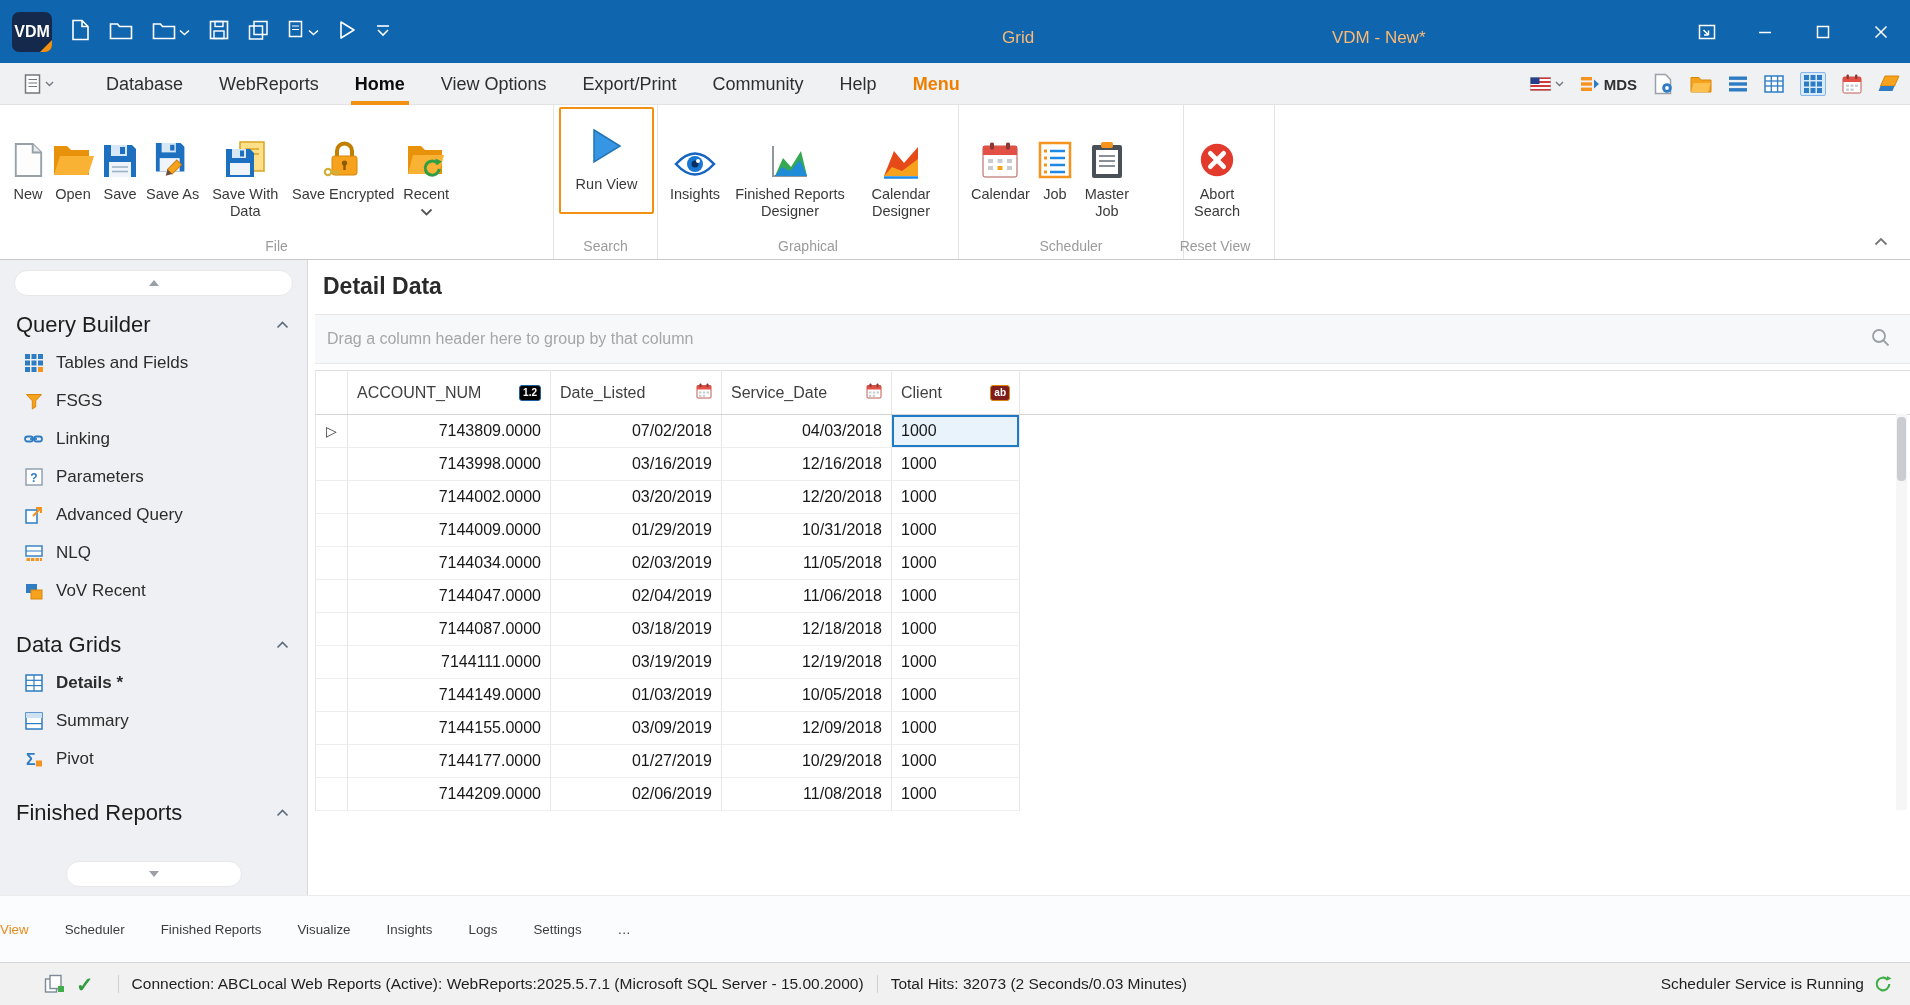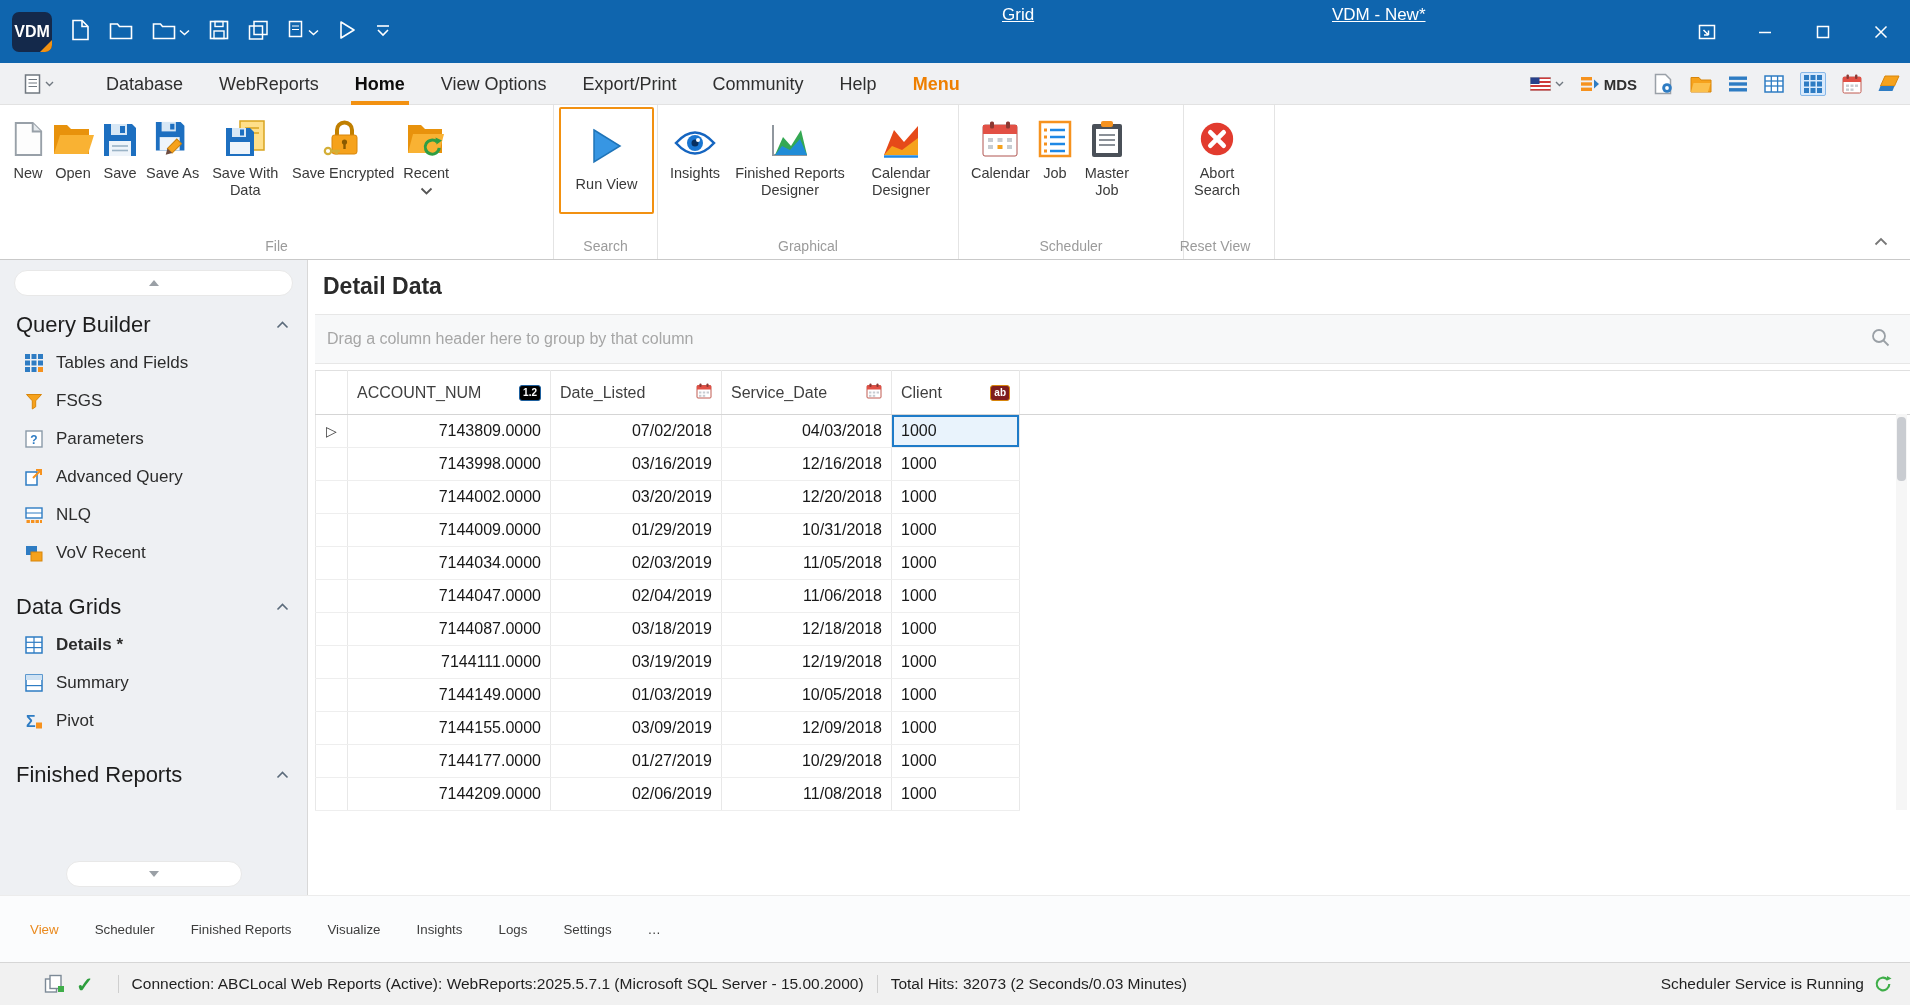--- a/index.html
+++ b/index.html
@@ -8,21 +8,21 @@
   .app { position:relative; width:1910px; height:1005px; overflow:hidden; background:#fff; }
   button { font-family:inherit; background:transparent; border:none; padding:0; cursor:default; color:inherit; }
 
   
   .titlebar { position:absolute; top:0; left:0; right:0; height:63px; background:#0f65ae; display:flex; align-items:center; }
   .qat { display:flex; align-items:center; gap:19px; padding-left:12px; }
   .vdm-logo { width:40px; height:40px; border-radius:7px; background:#14294b; color:#fff; font-weight:bold;
               font-size:16px; display:flex; align-items:center; justify-content:center; position:relative; overflow:hidden; }
   .vdm-logo i { position:absolute; right:0; bottom:0; width:0; height:0; border-left:12px solid transparent; border-bottom:12px solid #f29111; }
   .qbtn { display:flex; align-items:center; gap:3px; }
-  .tb-title { position:absolute; font-size:17px; color:#ffffff; top:5px;text-decoration:underline; }
+  .tb-title { position:absolute; font-size:17px; color:#fdba74; top:28px; }
   .t-grid { left:1002px; }
   .t-doc  { left:1332px; }
   .tb-controls { position:absolute; right:0; top:0; height:63px; display:flex; }
   .tb-btn { width:58px; height:63px; display:flex; align-items:center; justify-content:center; }
 
   
   .tabbar { position:absolute; top:63px; left:0; right:0; height:42px; background:#f0f1f3;
             border-bottom:1px solid #e2e2e2; display:flex; align-items:center; }
   .mb-icon { margin:0 34px 0 24px; display:flex; align-items:center; gap:3px; }
   .tab { height:42px; line-height:40px; padding:0 18px; font-size:18px; color:#2f2f2f; position:relative; }
@@ -31,21 +31,21 @@
   .tab.accent { color:#ee7f01; font-weight:bold; }
   .tb-right { position:absolute; right:10px; top:0; height:42px; display:flex; align-items:center; gap:16px; }
   .tbr-btn { display:flex; align-items:center; gap:4px; }
   .mds-text { font-size:15px; font-weight:bold; color:#2f2f2f; }
   .sel-view { background:#d9eafc; border:1px solid #86b7e8; border-radius:2px; padding:2px 3px; display:flex; }
 
   
   .ribbon { position:absolute; top:105px; left:0; right:0; height:155px; background:#fff; border-bottom:1px solid #c9c9c9; }
   .rgroup { position:absolute; top:0; bottom:0; border-right:1px solid #e4e4e4; }
   .glabel { position:absolute; bottom:5px; left:0; right:0; text-align:center; font-size:14px; color:#9b9b9b; }
-  .rbtns { display:flex; align-items:flex-start; padding:0 4px 0 8px; }
+  .rbtns { display:flex; align-items:flex-start; padding:21px 4px 0 8px; }
   .rbtn { display:flex; flex-direction:column; align-items:center; text-align:center; padding:5px 4px 0;
           font-size:14.5px; color:#3a3a3a; }
   .rbtn .ric { height:48px; display:flex; align-items:flex-end; justify-content:center; margin-bottom:7px; }
   .rlbl { line-height:1.18; }
   .runview { position:absolute; left:5px; top:2px; width:95px; height:107px; border:2px solid #f29111; border-radius:2px;
              display:flex; flex-direction:column; align-items:center; justify-content:center; font-size:14.5px; color:#3a3a3a; }
   .runview .ric { height:auto; margin-bottom:8px; }
   .ribbon-collapse { position:absolute; right:22px; bottom:10px; }
 
   
@@ -81,21 +81,21 @@
   .ta-r { text-align:right; }
   .hcell { display:flex; align-items:center; justify-content:space-between; gap:6px; }
   .badge { font-size:10px; font-weight:bold; color:#fff; border-radius:3px; padding:2px 3px; line-height:1; }
   .b-num { background:#000000; border:1px solid #1d5f9e; }
   .b-ab  { background:#7f1d1d; border:1px solid #d8860b; }
   .vscroll { position:absolute; right:3px; top:154px; width:11px; height:396px; background:#f6f6f6; }
   .vthumb { position:absolute; left:1px; top:3px; width:9px; height:64px; background:#c9ccd1; border-radius:4px; }
 
   
   .bottomtabs { position:absolute; left:0; right:0; bottom:43px; height:67px; background:#fbfcfd; border-top:1px solid #ececec;
-                display:flex; align-items:center; gap:36px; padding-left:30px; font-size:22px; color:#3d3d3d; }
+                display:flex; align-items:center; gap:36px; font-size:22px; color:#3d3d3d; }
   .btab.active { color:#ea8a1e; }
 
   
   .statusbar { position:absolute; left:0; right:0; bottom:0; height:43px; background:#f1f1f1; border-top:1px solid #d6d6d6;
                display:flex; align-items:center; font-size:15.5px; color:#1f1f1f; padding:0 18px 0 44px; }
   .sb-ic { display:flex; align-items:center; margin-right:11px; }
   .check { color:#2e9e3e; font-size:21px; font-weight:bold; line-height:1; }
   .sep { width:1px; height:18px; background:#cfcfcf; margin:0 13px; }
   .spacer { flex:1; }
   .spin { margin-left:10px; display:flex; }
@@ -565,20 +565,32 @@
         </span>
       <span>Tables and Fields</span>
     </div>
     <div class="sb-item">
       <span class="sic">
           <svg width="18" height="17" viewBox="0 0 18 17">
             <path d="M1.5 1.5h15l-5.8 6.3v6l-3.4 2.2v-8.2z" fill="#f6a21c" stroke="#d8860b"></path>
           </svg>
         </span>
       <span>FSGS</span>
+    </div>
+    <div class="sb-item">
+      <span class="sic">
+          <svg width="19" height="12" viewBox="0 0 19 12">
+            <g fill="none" stroke="#2e7cc3" stroke-width="1.8">
+              <rect x="1" y="3.5" width="8" height="5" rx="2.5"></rect>
+              <rect x="10" y="3.5" width="8" height="5" rx="2.5"></rect>
+              <line x1="6" y1="6" x2="13" y2="6"></line>
+            </g>
+          </svg>
+        </span>
+      <span>Linking</span>
     </div>
     <div class="sb-item">
       <span class="sic">
           <svg width="18" height="18" viewBox="0 0 18 18">
             <rect x="1" y="1" width="16" height="16" fill="#fff" stroke="#8a9aa8" stroke-width="1.4"></rect>
             <text x="9" y="13.5" text-anchor="middle" font-size="12" font-weight="bold" fill="#2e7cc3" font-family="sans-serif">?</text>
           </svg>
         </span>
       <span>Parameters</span>
     </div>

